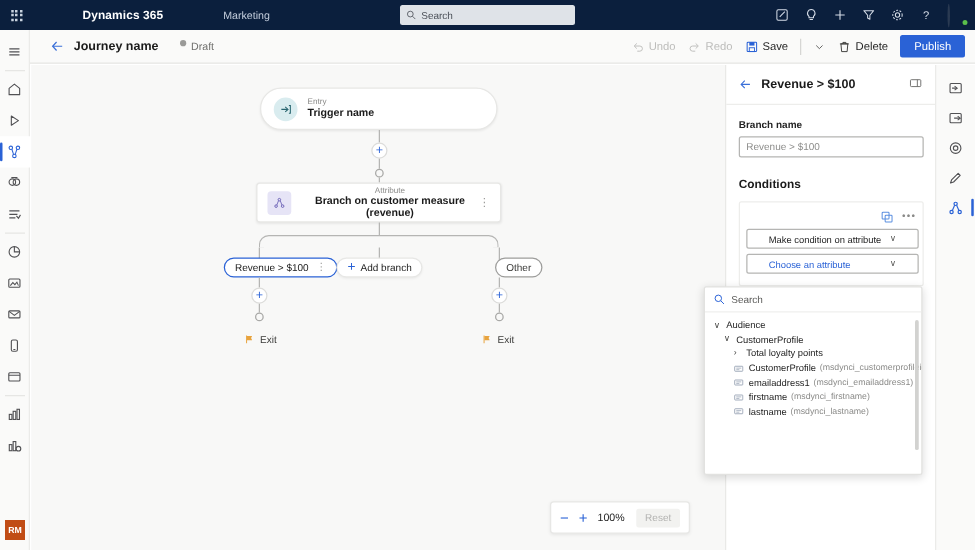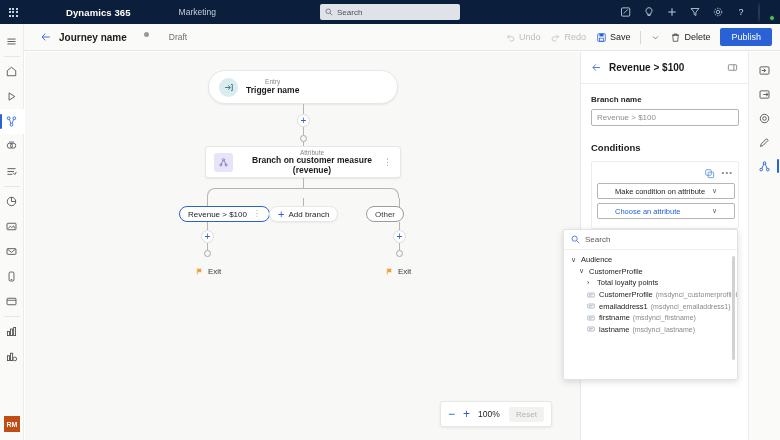--- a/index.html
+++ b/index.html
@@ -37,21 +37,21 @@
   .presence { position: absolute; right: -1px; bottom: -1px; width: 6px; height: 6px; border-radius: 50%; background: #5bbf4b; border: 1px solid #0b1f3d; }
 
   
   .cmdbar {
     position: absolute; top: 24px; left: 0; width: 780px; height: 27px;
     background: #fafaf9; border-bottom: 1px solid #e6e6e4; display: flex; align-items: center;
   }
   .cmd-left { display: flex; align-items: center; margin-left: 40px; gap: 7px; }
   .back-arrow { color: #3a6fd8; display: flex; align-items: center; cursor: pointer; }
   .journey-title { font-size: 10px; color: #1b1b1b; font-weight: bold; }
-  .draft-pill { display: flex; align-items: flex-start; gap: 20px; margin-left: 10px; }
+  .draft-pill { display: flex; align-items: flex-start; gap: 4px; margin-left: 10px; }
   .draft-dot { width: 5px; height: 5px; border-radius: 50%; background: #9a9a98; }
   .draft-text { font-size: 8.5px; color: #6e6e6c; }
   .cmd-right { position: absolute; right: 8px; display: flex; align-items: center; gap: 10px; }
   .cmd-btn { display: flex; align-items: center; gap: 3px; font-size: 9px; color: #242424; cursor: pointer; }
   .cmd-btn.disabled { color: #bdbdbb; cursor: default; }
   .cmd-sep { width: 1px; height: 13px; background: #d6d6d4; }
   .publish-btn {
     background: #2a62d6; color: #fff; font-size: 9px; padding: 4px 11px; border-radius: 2px; cursor: pointer;
   }
 
@@ -78,21 +78,21 @@
 
   
   .canvas {
     position: absolute; top: 52px; left: 25px; width: 555px; height: 388px;
     background: #f8f8f7; overflow: hidden;
   }
   .node-card {
     position: absolute; background: #ffffff; border: 1px solid #e7e7e5;
     box-shadow: 0 1px 2px rgba(0,0,0,.07); display: flex; align-items: center; cursor: pointer;
   }
-  .entry-node { left: 183px; top: 18px; width: 190px; height: 34px; border-radius: 17px; padding: 0 10px; text-align: center; }
+  .entry-node { left: 183px; top: 18px; width: 190px; height: 34px; border-radius: 17px; padding: 0 10px; }
   .attr-node  { left: 180px; top: 94px; width: 196px; height: 32px; border-radius: 3px; padding: 0 8px; text-align: center; }
   .node-icon {
     width: 19px; height: 19px; border-radius: 50%; flex: 0 0 19px;
     display: flex; align-items: center; justify-content: center; margin-right: 8px;
   }
   .icon-entry { background: #d9ecef; color: #28656f; }
   .icon-attr  { background: #e6e4f6; color: #6a5fb5; border-radius: 3px; }
   .node-text { display: flex; flex-direction: column; justify-content: center; line-height: 1.15; }
   .node-sub { font-size: 6.5px; color: #8a8a88; }
   .node-title { font-size: 8.5px; color: #1b1b1b; font-weight: bold; }
@@ -447,21 +447,21 @@
     <div class="conn vline" style="left:374px; top:146px; height:14px;"></div>
 
     <div class="branch-chip chip-selected" style="left:154px; top:154px;">
       <span>Revenue &gt; $100</span>
       <span class="chip-more">⋮</span>
     </div>
     <div class="branch-chip chip-add" style="left:244px; top:154px;">
       <span class="pl">+</span>
       <span>Add branch</span>
     </div>
-    <div class="branch-chip chip-other" style="left:341px; top:154px;">
+    <div class="branch-chip chip-other" style="left:371px; top:154px;">
       <span>Other</span>
     </div>
 
     <div class="conn vline" style="left:182px; top:170px; height:8px;"></div>
     <div class="plus-btn" style="left:176px; top:178px;">+</div>
     <div class="conn vline" style="left:182px; top:191px; height:7px;"></div>
     <div class="dot-node" style="left:179px; top:198px;"></div>
     <div class="exit-label" style="left:170px; top:215px;">
       <svg width="9" height="9" viewBox="0 0 16 16">
           <line x1="4" y1="2.5" x2="4" y2="13.5" stroke="#e8a33d" stroke-width="1.4"></line>

